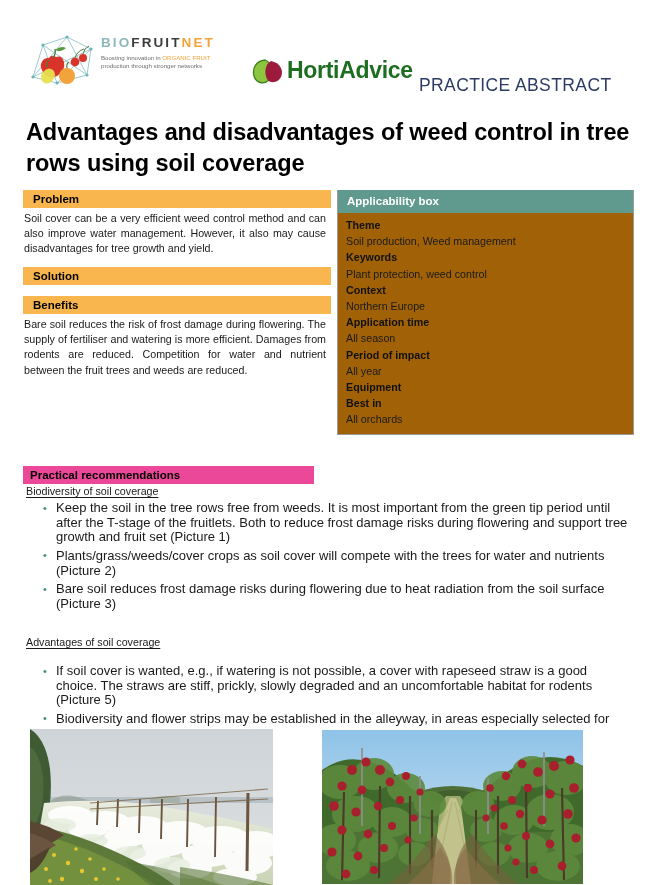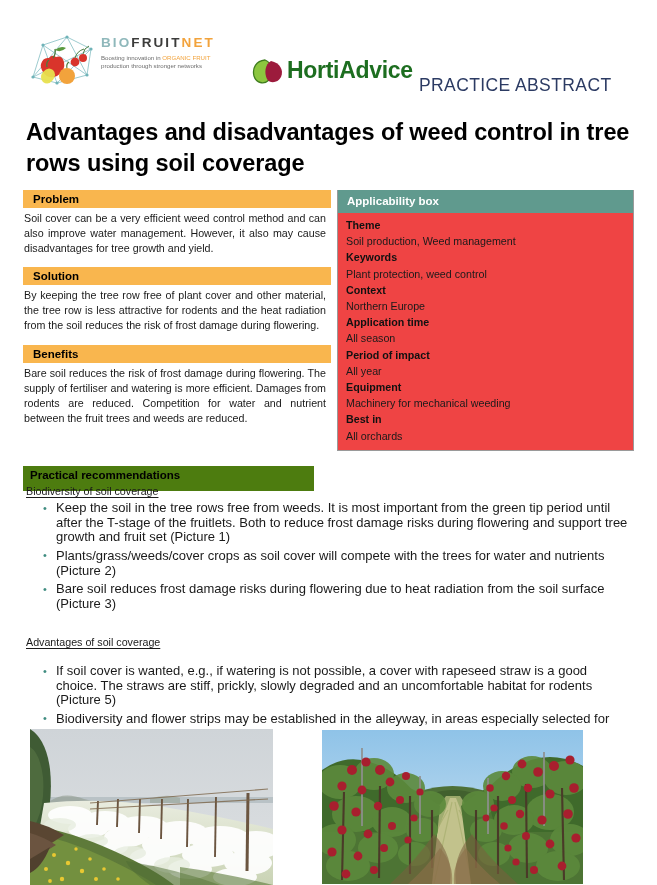--- a/index.html
+++ b/index.html
@@ -36,30 +36,30 @@
   .leftcol{position:absolute;left:23px;top:190px;width:305px;}
   .band{background:#f9b64e;height:16px;padding:1px 0 1px 10px;box-sizing:content-box;
         font-size:11.5px;font-weight:bold;color:#000;line-height:16px;}
   .band.wide{width:298px;}
   .body-text{font-size:10.7px;line-height:15.1px;text-align:justify;
     padding:3px 2px 0 1px;color:#1a1a1a;}
   .sec-gap{height:11px;}
 
   
   .appbox{position:absolute;left:337px;top:190px;width:297px;
-    border:1px solid #9a9a9a;border-top:none;background:#ef4444;box-sizing:border-box;}
+    border:1px solid #9a9a9a;border-top:none;background:#a16207;box-sizing:border-box;}
   .appbox-head{background:#609a8e;color:#fff;font-size:11.5px;font-weight:bold;
     padding:4px 0 4px 9px;line-height:15px;}
   .appbox-body{padding:4px 0 6px 8px;}
   .app-key{font-size:10.7px;font-weight:bold;line-height:16.2px;color:#111;}
   .app-val{font-size:10.7px;line-height:16.2px;color:#1a1a1a;}
 
   
-  .prac-band{position:absolute;left:23px;top:466px;width:284px;background:#4d7c0f;
-    font-size:11.5px;font-weight:bold;color:#000;line-height:16px;padding:1px 0 8px 7px;}
+  .prac-band{position:absolute;left:23px;top:466px;width:284px;background:#ec4899;
+    font-size:11.5px;font-weight:bold;color:#000;line-height:16px;padding:1px 0 1px 7px;}
   .subhead{position:absolute;font-size:10.7px;color:#1a1a1a;
     text-decoration:underline;text-underline-offset:2px;}
   .sub-dis{left:26px;top:485px;}
   .sub-adv{left:26px;top:636px;}
 
   ul.blist{list-style:none;margin:0;padding:0;position:absolute;}
   ul.blist li{position:relative;padding-left:30px;font-size:13px;line-height:14.6px;
     margin-bottom:4.2px;color:#1a1a1a;}
   ul.blist li:before{content:"\2022";position:absolute;left:17px;top:-0.5px;
     color:#3f8c80;font-size:11px;}
@@ -128,21 +128,20 @@
 
   <h1 class="doc-title">Advantages and disadvantages of weed control in tree rows using soil coverage</h1>
 
   <div class="leftcol">
 
     <div class="band wide">Problem</div>
     <div class="body-text">Soil cover can be a very efficient weed control method and can also improve water management. However, it also may cause disadvantages for tree growth and yield.</div>
 
     <div class="sec-gap"></div>
     <div class="band wide">Solution</div>
-    <div class="body-text">By keeping the tree row free of plant cover and other material, the tree row is less attractive for rodents and the heat radiation from the soil reduces the risk of frost damage during flowering.</div>
 
     <div class="sec-gap"></div>
     <div class="band wide">Benefits</div>
     <div class="body-text">Bare soil reduces the risk of frost damage during flowering. The supply of fertiliser and watering is more efficient. Damages from rodents are reduced. Competition for water and nutrient between the fruit trees and weeds are reduced.</div>
   </div>
 
   <div class="appbox">
     <div class="appbox-head">Applicability box</div>
     <div class="appbox-body">
       <div>
@@ -160,21 +159,20 @@
       <div>
         <div class="app-key">Application time</div>
         <div class="app-val">All season</div>
       </div>
       <div>
         <div class="app-key">Period of impact</div>
         <div class="app-val">All year</div>
       </div>
       <div>
         <div class="app-key">Equipment</div>
-        <div class="app-val">Machinery for mechanical weeding</div>
       </div>
       <div>
         <div class="app-key">Best in</div>
         <div class="app-val">All orchards</div>
       </div>
     </div>
   </div>
 
   <div class="prac-band">Practical recommendations</div>
 

